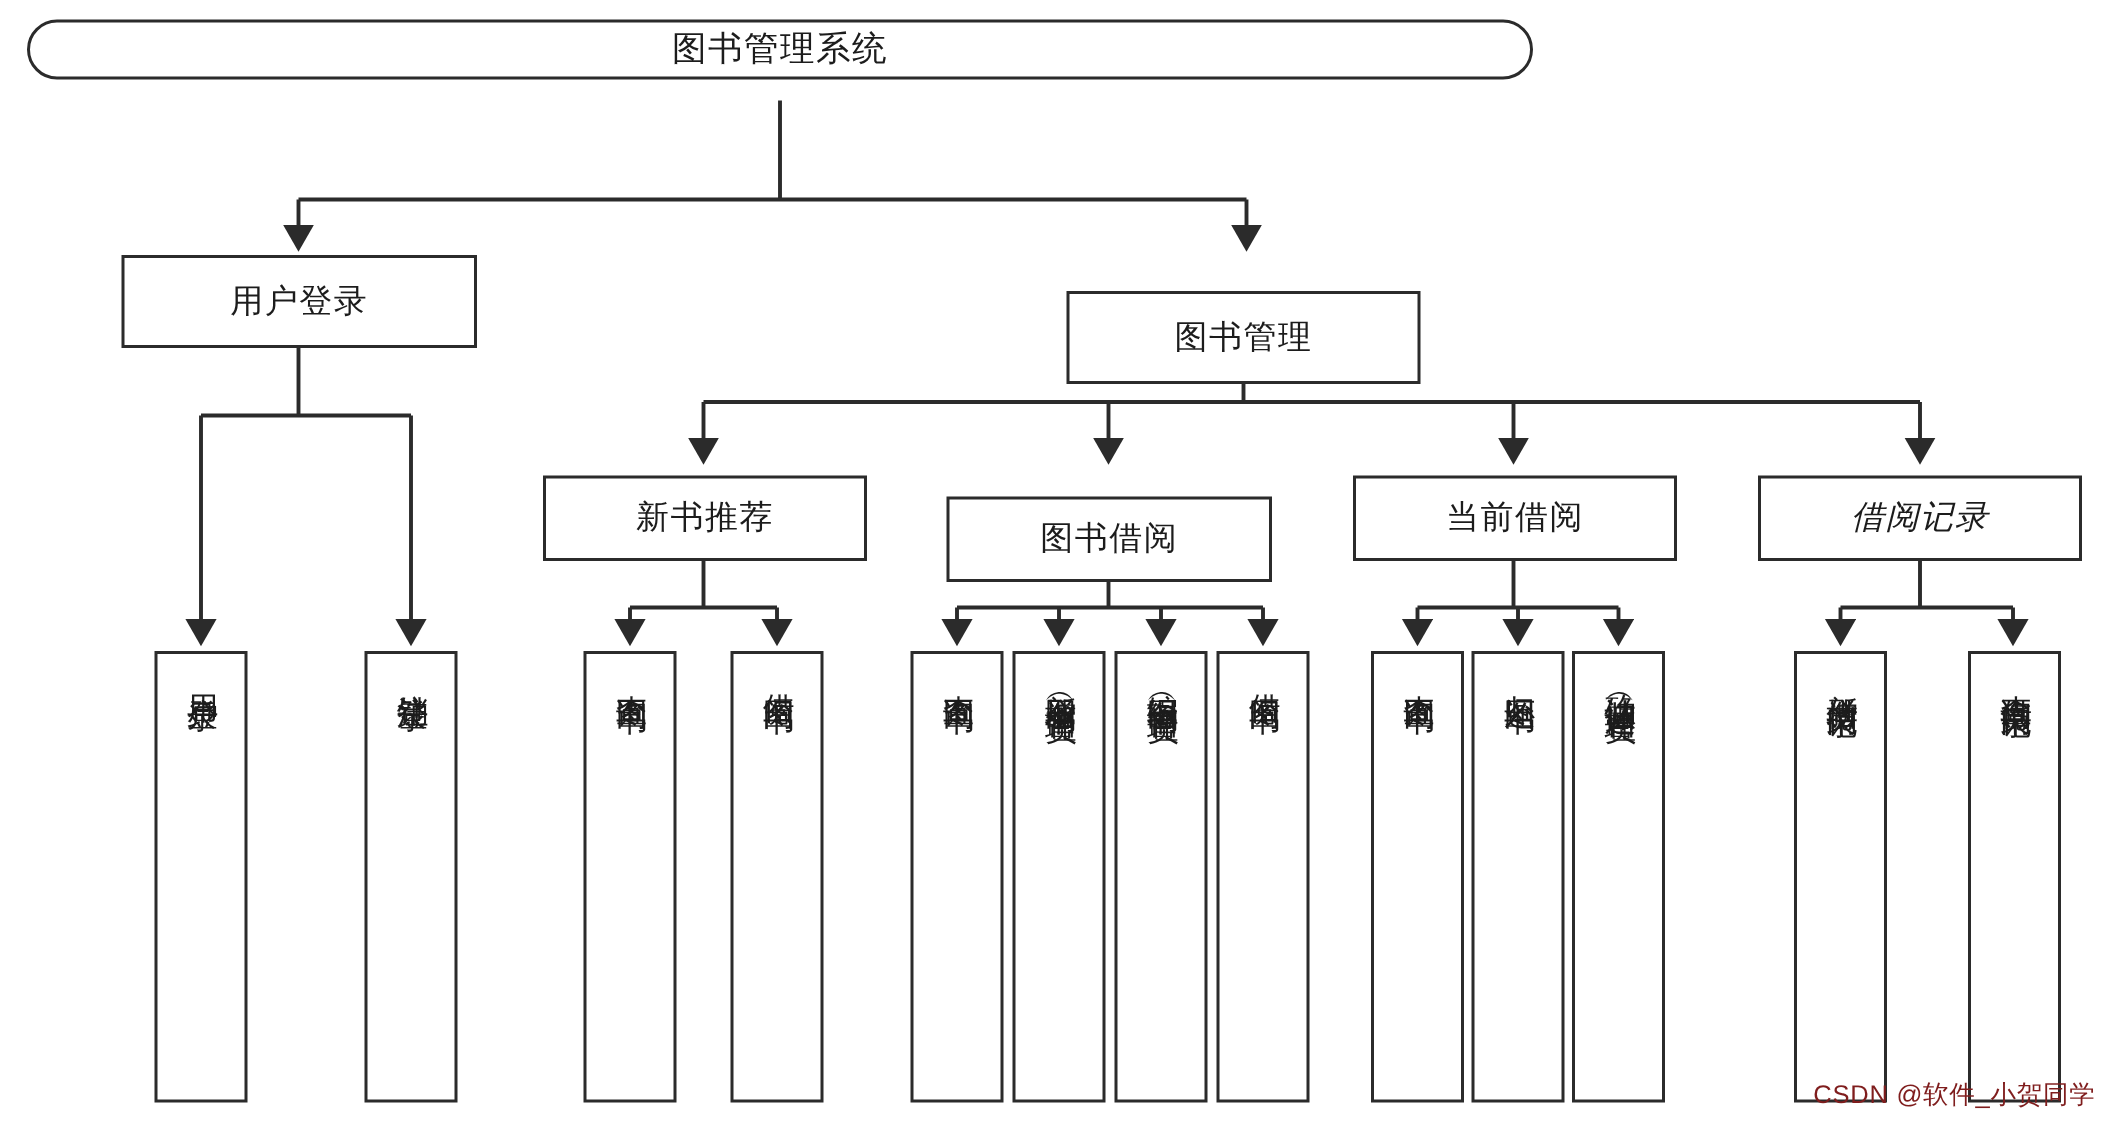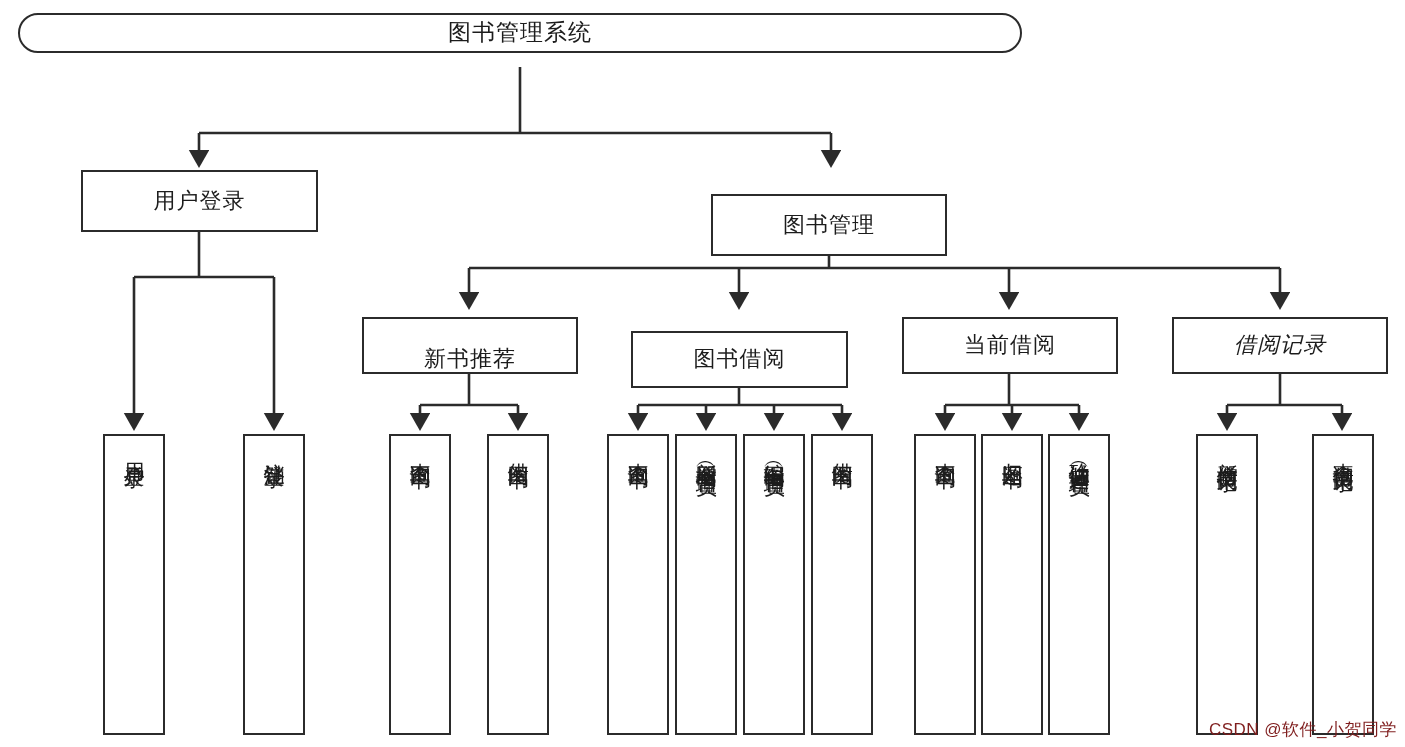--- a/index.html
+++ b/index.html
@@ -129,21 +129,21 @@
     <span>图书管理系统</span>
   </div>
 
   <div class="node horizontal" style="left:81px; top:170px; width:237px; height:62px;">
     <span>用户登录</span>
   </div>
   <div class="node horizontal" style="left:711px; top:170px; width:236px; height:62px;margin-top:24px;">
     <span>图书管理</span>
   </div>
 
-  <div class="node horizontal" style="left:362px; top:317px; width:216px; height:57px;align-items:flex-end;">
+  <div class="node horizontal" style="left:362px; top:317px; width:216px; height:57px;">
     <span>新书推荐</span>
   </div>
   <div class="node horizontal" style="left:631px; top:331px; width:217px; height:57px;">
     <span>图书借阅</span>
   </div>
   <div class="node horizontal" style="left:902px; top:317px; width:216px; height:57px;">
     <span>当前借阅</span>
   </div>
   <div class="node horizontal" style="left:1172px; top:317px; width:216px; height:57px;font-style:italic;">
     <span>借阅记录</span>

